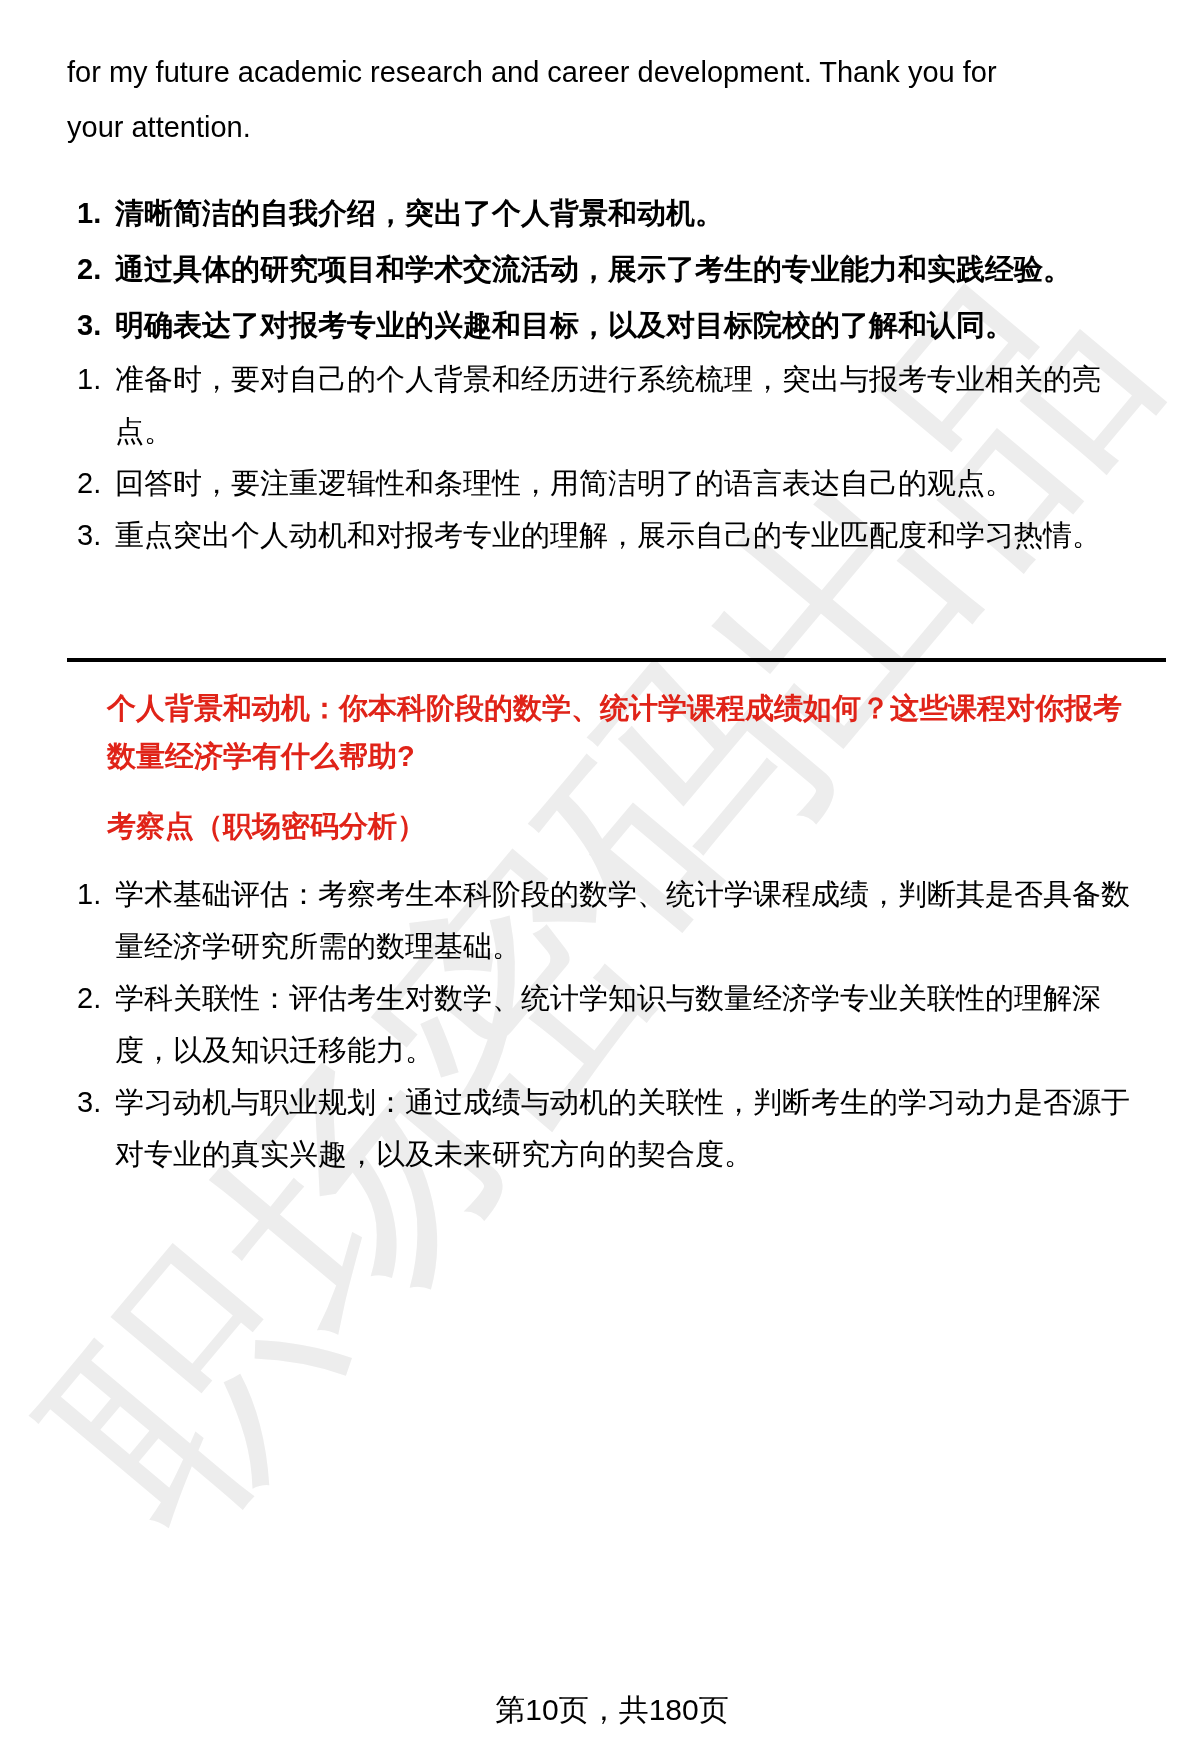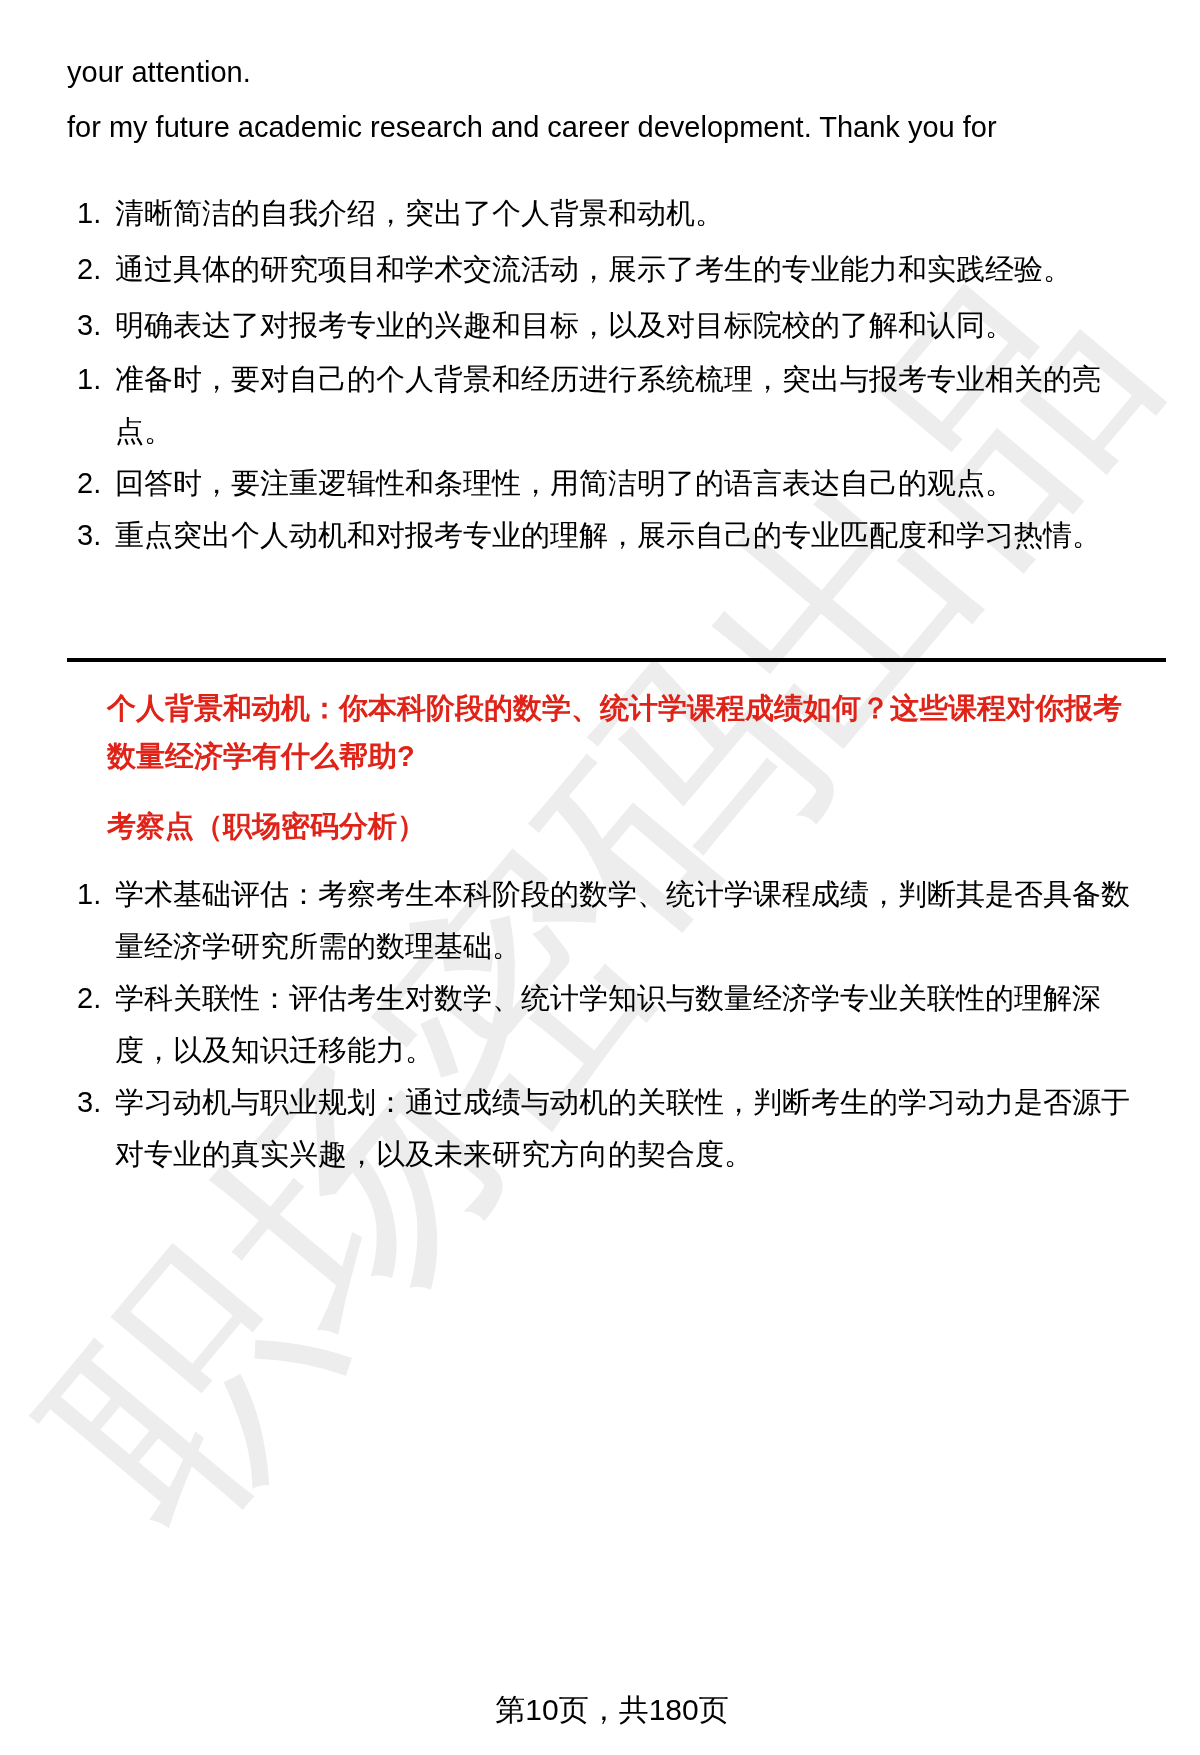--- a/index.html
+++ b/index.html
@@ -23,43 +23,43 @@
   .en{margin-bottom:30px;}
   .mb26{margin-bottom:26px}
   .mb25{margin-bottom:25px}
   .mb22{margin-bottom:22px}
   .mb18{margin-bottom:18px}
   .mb15{margin-bottom:15px}
   .mb12{margin-bottom:12px}
   .list{list-style:none;margin:0;padding:0;counter-reset:n;font-size:29px;}
   .list li{counter-increment:n;position:relative;padding-left:48px;}
   .list li::before{content:counter(n) ".";position:absolute;left:10px;top:0;}
-  .lh56 li{line-height:56px;}
+  .lh56 li{line-height:56px;font-weight:bold;}
   .lh64 li{line-height:52px;}
   .lh64p{line-height:64px;}
   .red{color:var(--accent-red,#e02318);font-weight:bold;margin-left:40px;}
   .tight{line-height:48px;}
   .divider{border:none;border-top:4px solid #000;margin:97px -30px 22px 0;}
   .footer{
     position:absolute;left:0;top:1690px;width:100%;
     text-align:center;font-size:30px;z-index:1;color:var(--text-black,#000);padding-left:12px;
   }
 </style>
 </head>
 <body>
 
 <div class="doc">
 
   <div class="watermark">职场密码出品</div>
 
   <main class="content">
 
     <div class="para en">
+      <div>for my future academic research and career development. Thank you for</div>
       <div>your attention.</div>
-      <div>for my future academic research and career development. Thank you for</div>
     </div>
 
 
     <ol class="list lh56 mb15">
       <li>清晰简洁的自我介绍，突出了个人背景和动机。</li>
       <li>通过具体的研究项目和学术交流活动，展示了考生的专业能力和实践经验。</li>
       <li>明确表达了对报考专业的兴趣和目标，以及对目标院校的了解和认同。</li>
     </ol>
 
 

